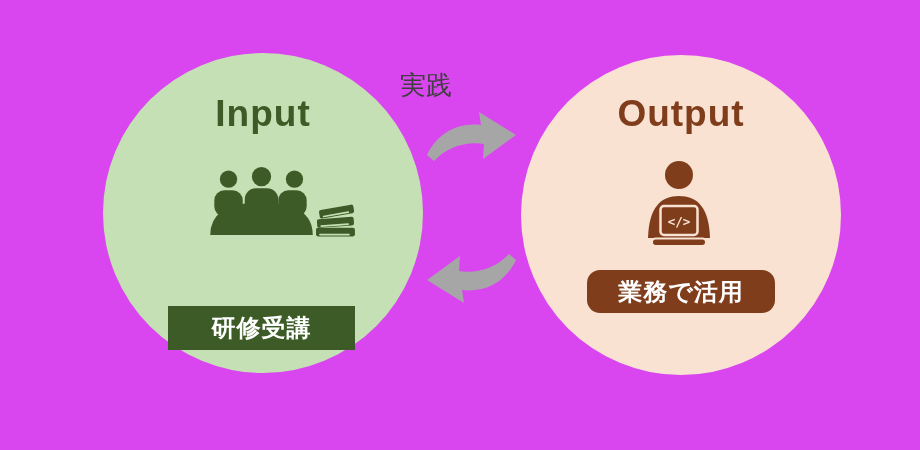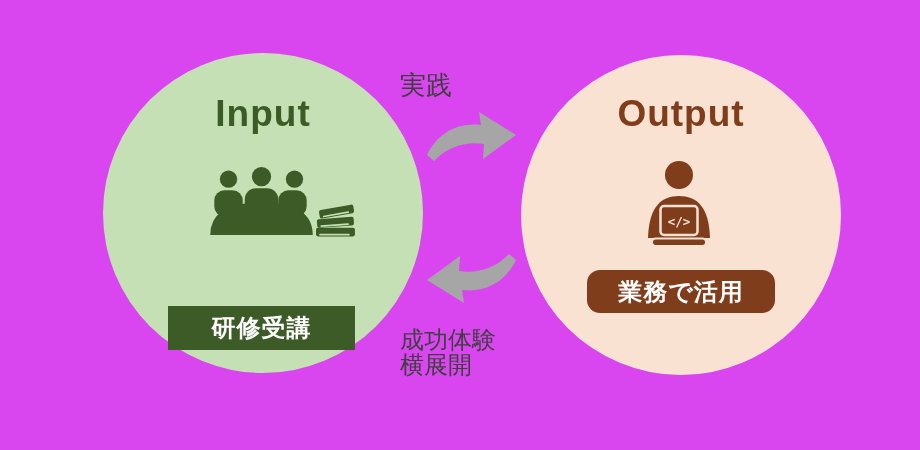--- a/index.html
+++ b/index.html
@@ -148,18 +148,14 @@
   <svg class="arrow top" viewBox="0 0 95 55" aria-hidden="true">
     <path d="M3,47 C13,26 33,14 57,17 L55,4 L92,27 L59,51 L60,36 C42,33 23,39 10,53 Z"></path>
   </svg>
 
   <svg class="arrow bottom" viewBox="0 0 95 55" aria-hidden="true">
     <g transform="rotate(180 47.5 27.5)">
       <path d="M3,47 C13,26 33,14 57,17 L55,4 L92,27 L59,51 L60,36 C42,33 23,39 10,53 Z"></path>
     </g>
   </svg>
 
-  <div class="flow-label bottom">
-    <div>成功体験</div>
-    <div>横展開</div>
-  </div>
 
 </div>
 
 </body></html>

